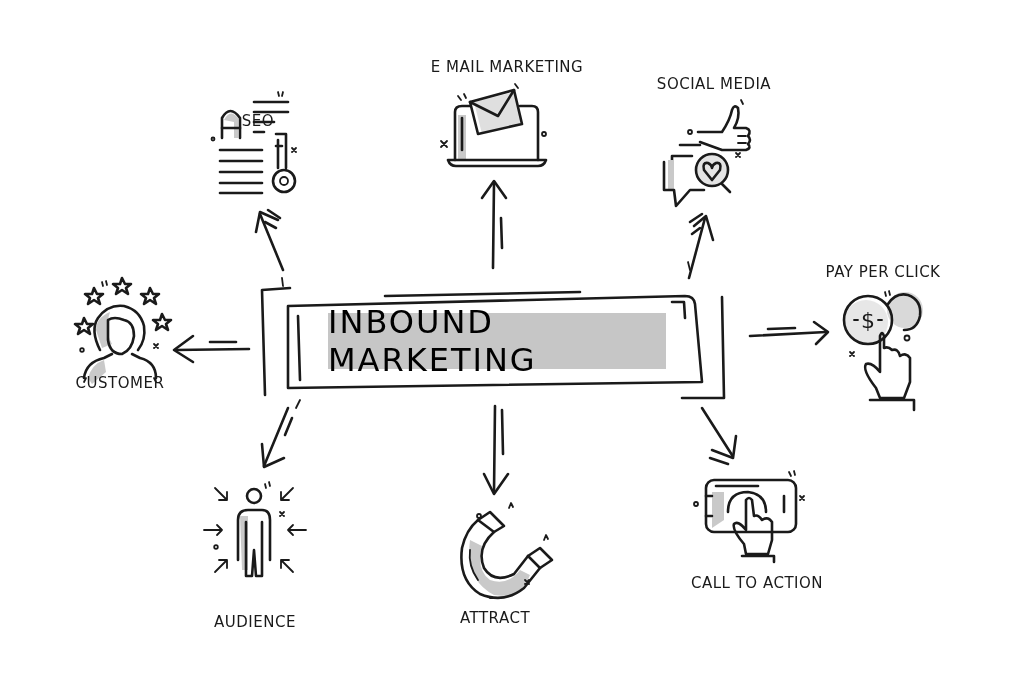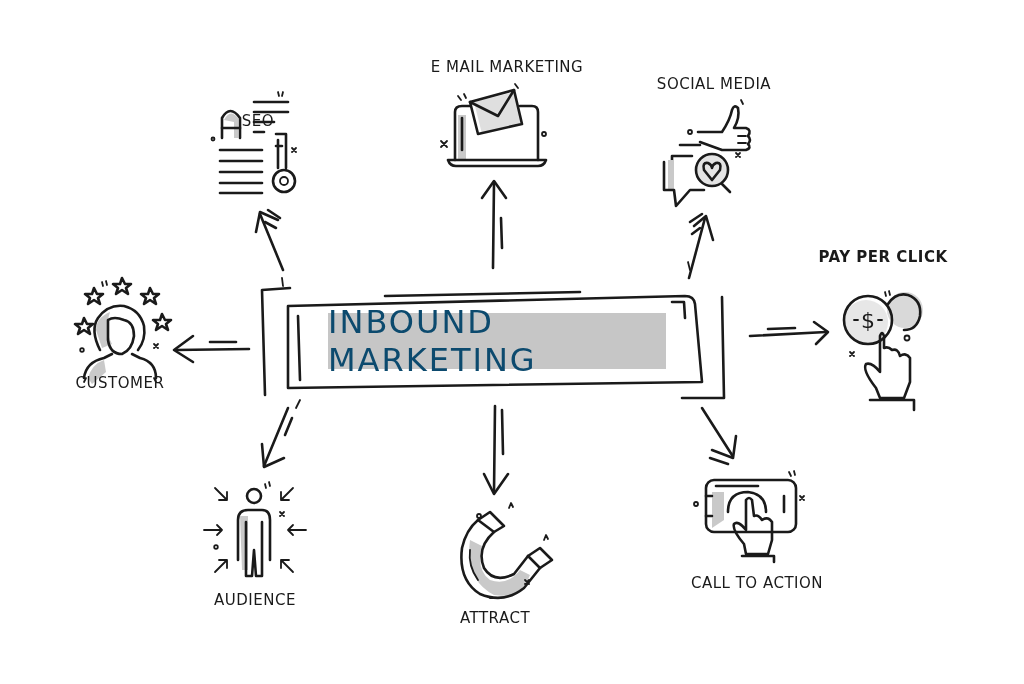--- a/index.html
+++ b/index.html
@@ -8,21 +8,21 @@
   .label { position: absolute; font-family: "DejaVu Sans", sans-serif; font-size: 15px;
            letter-spacing: 0.5px; color: #1a1a1a; white-space: nowrap; transform: translateX(-50%);
            font-weight: normal; text-transform: uppercase; }
   svg { overflow: visible; }
   .stroke { fill: none; stroke: #1a1a1a; stroke-width: 2.6; stroke-linecap: round; stroke-linejoin: round; }
   .thin { fill: none; stroke: #1a1a1a; stroke-width: 1.8; stroke-linecap: round; stroke-linejoin: round; }
   .shade { fill: #c9c9c9; stroke: none; }
   .center-title { position: absolute; left: 328px; top: 313px; width: 338px; height: 56px;
                   background: #c6c6c6; display: flex; align-items: center; justify-content: center; }
   .center-title span { font-family: "DejaVu Sans", sans-serif; font-size: 32px; letter-spacing: 2px;
-                       color: #0c4a6e; font-weight: normal; }
+                       color: #000000; font-weight: normal; }
   .diagram-layer { position: absolute; left: 0; top: 0; }
 </style>
 </head>
 <body>
 
 <svg class="diagram-layer" width="1024" height="684" viewBox="0 0 1024 684">
 
   <path class="stroke" d="M290 288 L262 290 L265 395"></path>
 
   <path class="stroke" d="M722 297 L724 398 L682 398"></path>
@@ -217,17 +217,17 @@
   </g>
 </svg>
 
 <div class="center-title">
   <span>INBOUND MARKETING</span>
 </div>
 
 <div class="label" style="left:258px; top:64px;margin-top:48px;">SEO</div>
 <div class="label" style="left:507px; top:58px;">E MAIL MARKETING</div>
 <div class="label" style="left:714px; top:75px;">SOCIAL MEDIA</div>
-<div class="label" style="left:883px; top:248px;font-weight:bold;">PAY PER CLICK</div>
+<div class="label" style="left:883px; top:263px;">PAY PER CLICK</div>
 <div class="label" style="left:757px; top:574px;">CALL TO ACTION</div>
 <div class="label" style="left:495px; top:609px;">ATTRACT</div>
-<div class="label" style="left:255px; top:591px;">AUDIENCE</div>
+<div class="label" style="left:255px; top:613px;">AUDIENCE</div>
 <div class="label" style="left:120px; top:374px;">CUSTOMER</div>
 
 </body></html>

